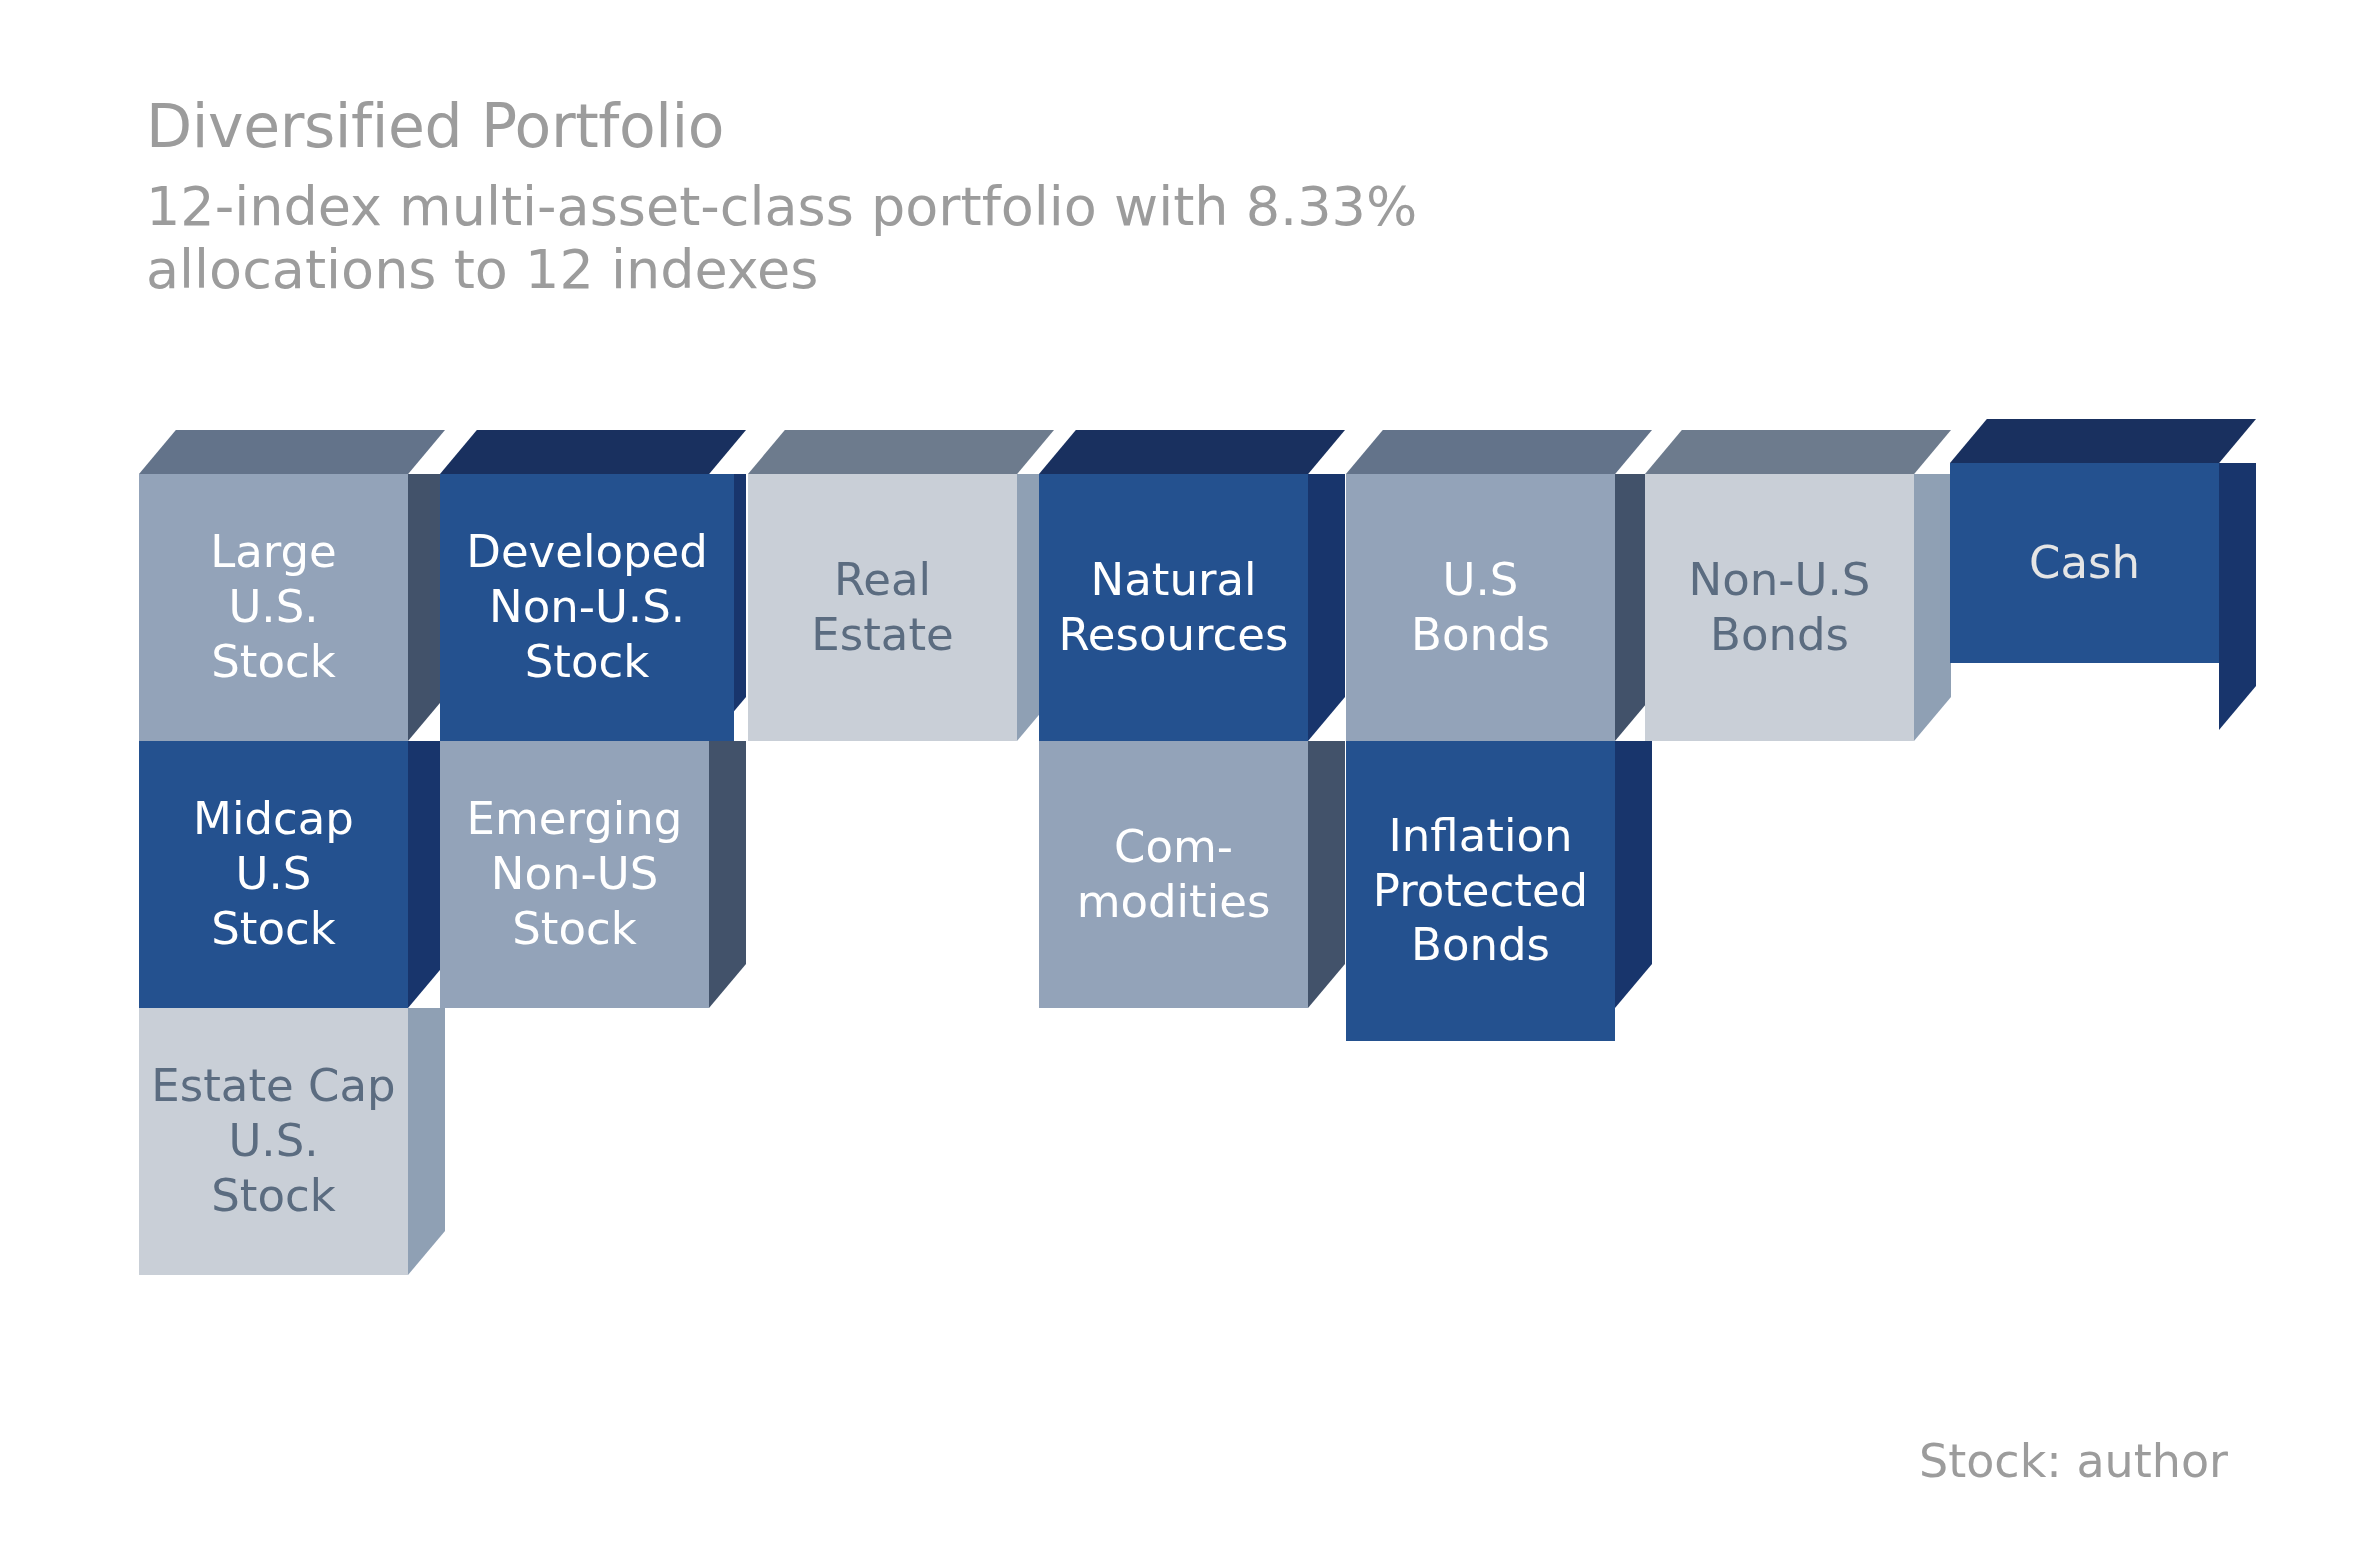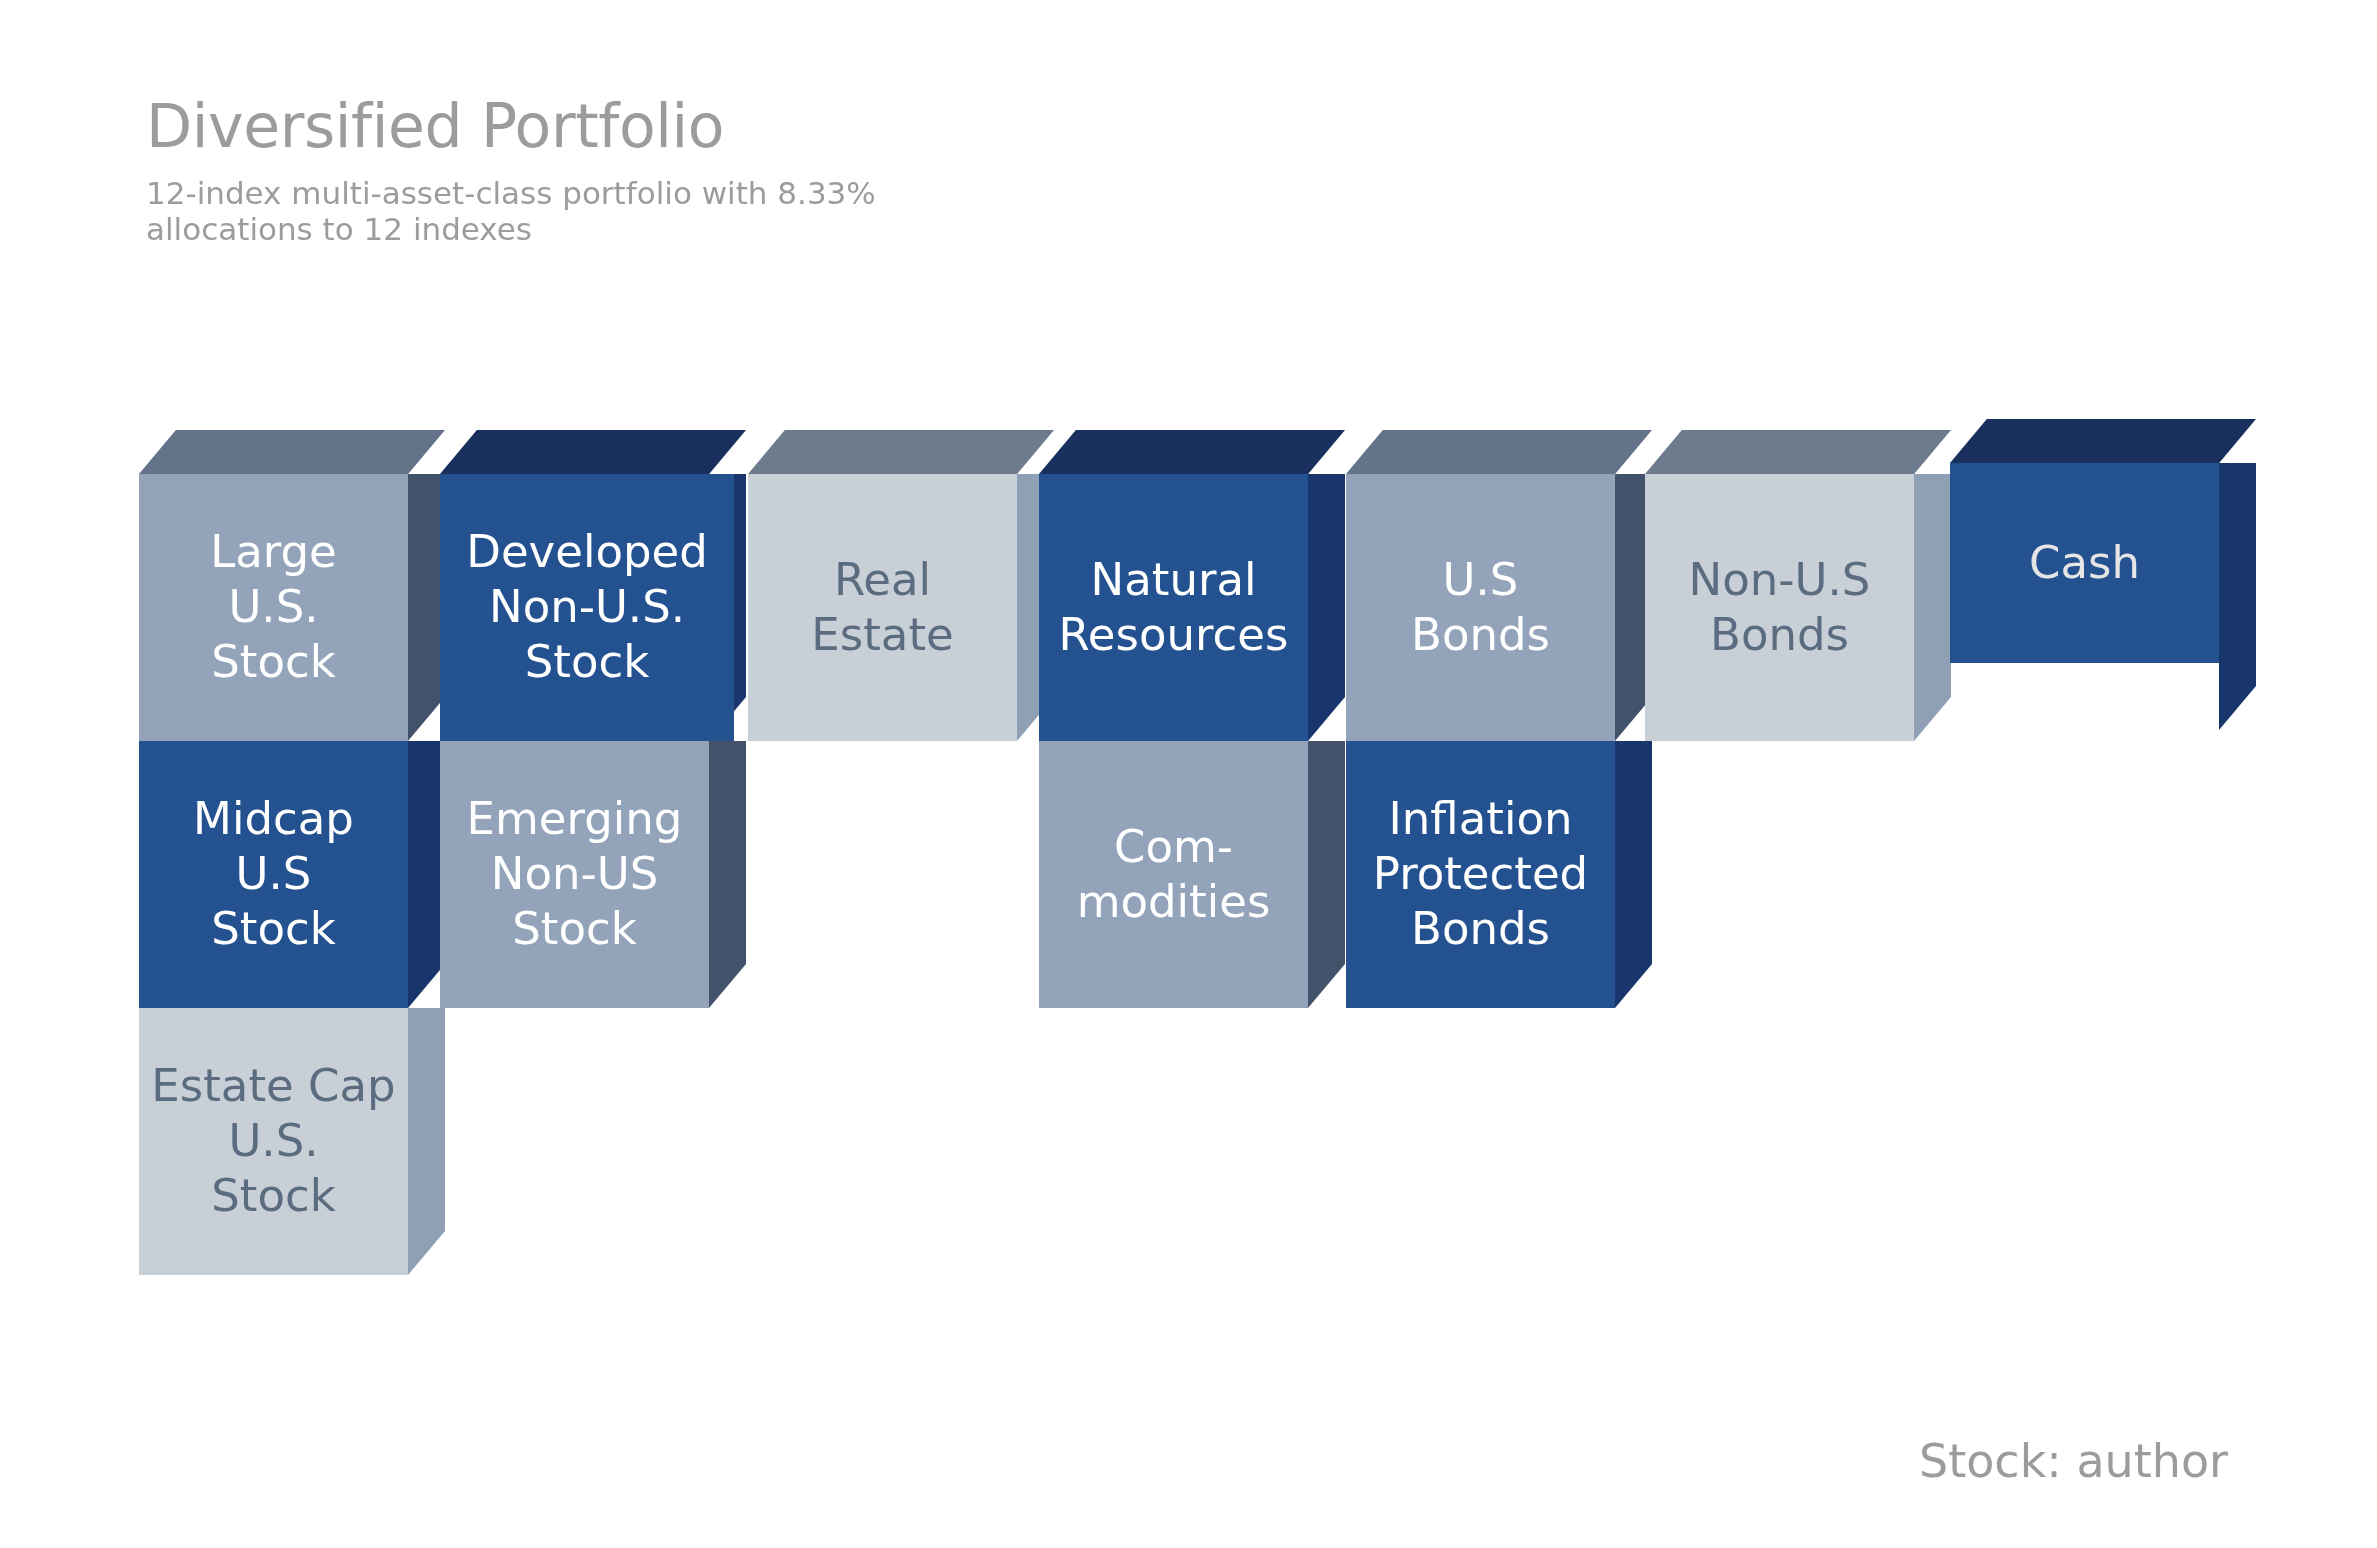--- a/index.html
+++ b/index.html
@@ -9,21 +9,21 @@
     -webkit-font-smoothing:antialiased;
   }
 
   
   #header{position:absolute;left:146px;top:95px;width:1843px;}
   #title{
     font-size:60px;line-height:1.06;color:#9c9c9c;font-weight:400;
     letter-spacing:-0.4px;white-space:nowrap;
   }
   #subtitle{
-    margin-top:17.6px;font-size:31px;line-height:1.16;color:#9c9c9c;
+    margin-top:17.6px;font-size:54px;line-height:1.16;color:#9c9c9c;
     font-weight:400;max-width:1490px;
   }
   #subtitle span{display:block;}
 
   
   #diagram{position:absolute;left:0;top:0;width:2377px;height:1549px;}
   .column{position:absolute;top:0;}
 
   .cube{position:absolute;left:0;}
   .cube .face{
@@ -117,21 +117,21 @@
     <div class="column" style="left: 1346px;">
       <div class="cube" style="top: 0px;">
         <div class="side" style="left: 269px; top: 474px; width: 37px; height: 267px; background: rgb(66, 82, 106); clip-path: polygon(0px 0px, 100% -16.5165%, 100% 83.4835%, 0px 100%);"></div>
         <div class="top" style="left: 0px; top: 430px; width: 306px; height: 44px; background: rgb(99, 115, 138); clip-path: polygon(12.0419% 0px, 100% 0px, 87.9581% 100%, 0px 100%);"></div>
         <div class="face" style="top: 474px; width: 269px; height: 267px; background: rgb(147, 163, 185); color: rgb(255, 255, 255);">
           <span class="lbl"><span>U.S</span><br><span>Bonds</span></span>
         </div>
       </div>
       <div class="cube" style="top: 0px;">
         <div class="side" style="left: 269px; top: 741px; width: 37px; height: 267px; background: rgb(24, 53, 108); clip-path: polygon(0px 0px, 100% -16.5165%, 100% 83.4835%, 0px 100%);"></div>
-        <div class="face" style="top: 741px; width: 269px; height: 267px; background: rgb(36, 81, 143); color: rgb(255, 255, 255);">
+        <div class="face" style="top: 741px; width: 269px; height: 300px; background: rgb(36, 81, 143); color: rgb(255, 255, 255);">
           <span class="lbl"><span>Inflation</span><br><span>Protected</span><br><span>Bonds</span></span>
         </div>
       </div>
     </div>
     <div class="column" style="left: 1645px;">
       <div class="cube" style="top: 0px;">
         <div class="side" style="left: 269px; top: 474px; width: 37px; height: 267px; background: rgb(143, 160, 180); clip-path: polygon(0px 0px, 100% -16.5165%, 100% 83.4835%, 0px 100%);"></div>
         <div class="top" style="left: 0px; top: 430px; width: 306px; height: 44px; background: rgb(109, 123, 141); clip-path: polygon(12.0419% 0px, 100% 0px, 87.9581% 100%, 0px 100%);"></div>
         <div class="face" style="top: 474px; width: 269px; height: 267px; background: rgb(201, 207, 215); color: rgb(91, 108, 128);">
           <span class="lbl"><span>Non-U.S</span><br><span>Bonds</span></span>

